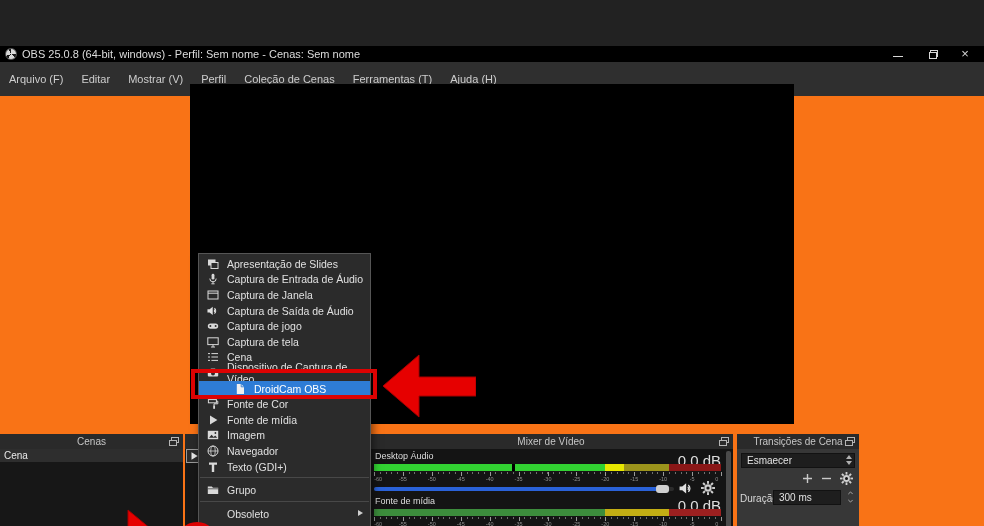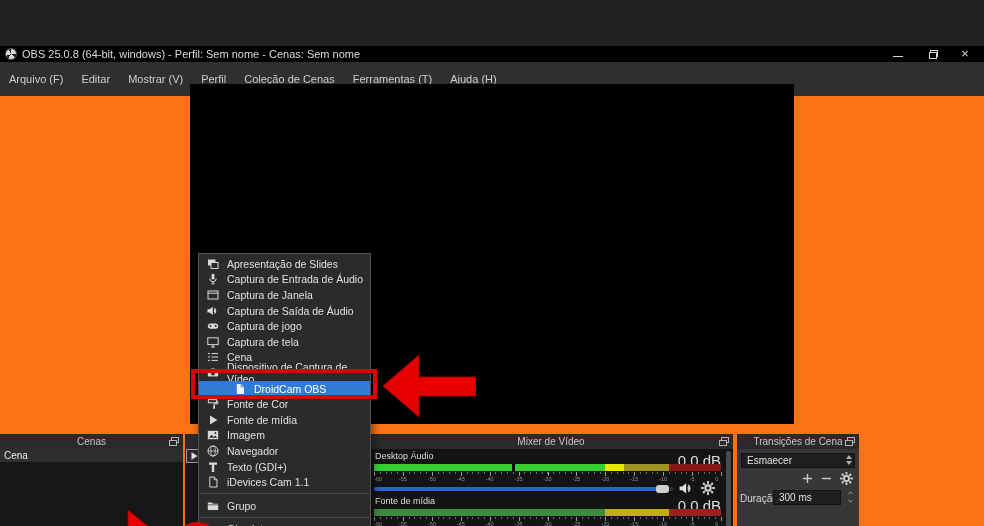--- a/index.html
+++ b/index.html
@@ -460,27 +460,20 @@
           <path d="M1 6h10" stroke="#d9d9d9" stroke-width="0.8"></path>
         </svg>
       <span>Navegador</span>
     </div>
     <div class="mi">
       <svg class="ic" viewBox="0 0 12 12">
           <path d="M2 1.6h8v2.2H7.2V11H4.8V3.8H2z" fill="#d9d9d9"></path>
         </svg>
       <span>Texto (GDI+)</span>
     </div>
-    <div class="mi">
-      <svg class="ic" viewBox="0 0 12 12">
-          <path d="M2.8 1h4.4L10 3.8V11H2.8z" fill="none" stroke="#d9d9d9"></path>
-          <path d="M7.2 1v2.8H10" fill="none" stroke="#d9d9d9" stroke-width="0.9"></path>
-        </svg>
-      <span>iDevices Cam 1.1</span>
-    </div>
     <div class="sep"></div>
     <div class="mi">
       <svg class="ic" viewBox="0 0 12 12">
           <path d="M0.8 2.4h4l1.2 1.4h5.2V10H0.8z" fill="#d9d9d9"></path>
           <path d="M0.8 4.8h10.4" stroke="#2b2b2b" stroke-width="0.7"></path>
         </svg>
       <span>Grupo</span>
     </div>
     <div class="sep"></div>
     <div class="mi indent">

